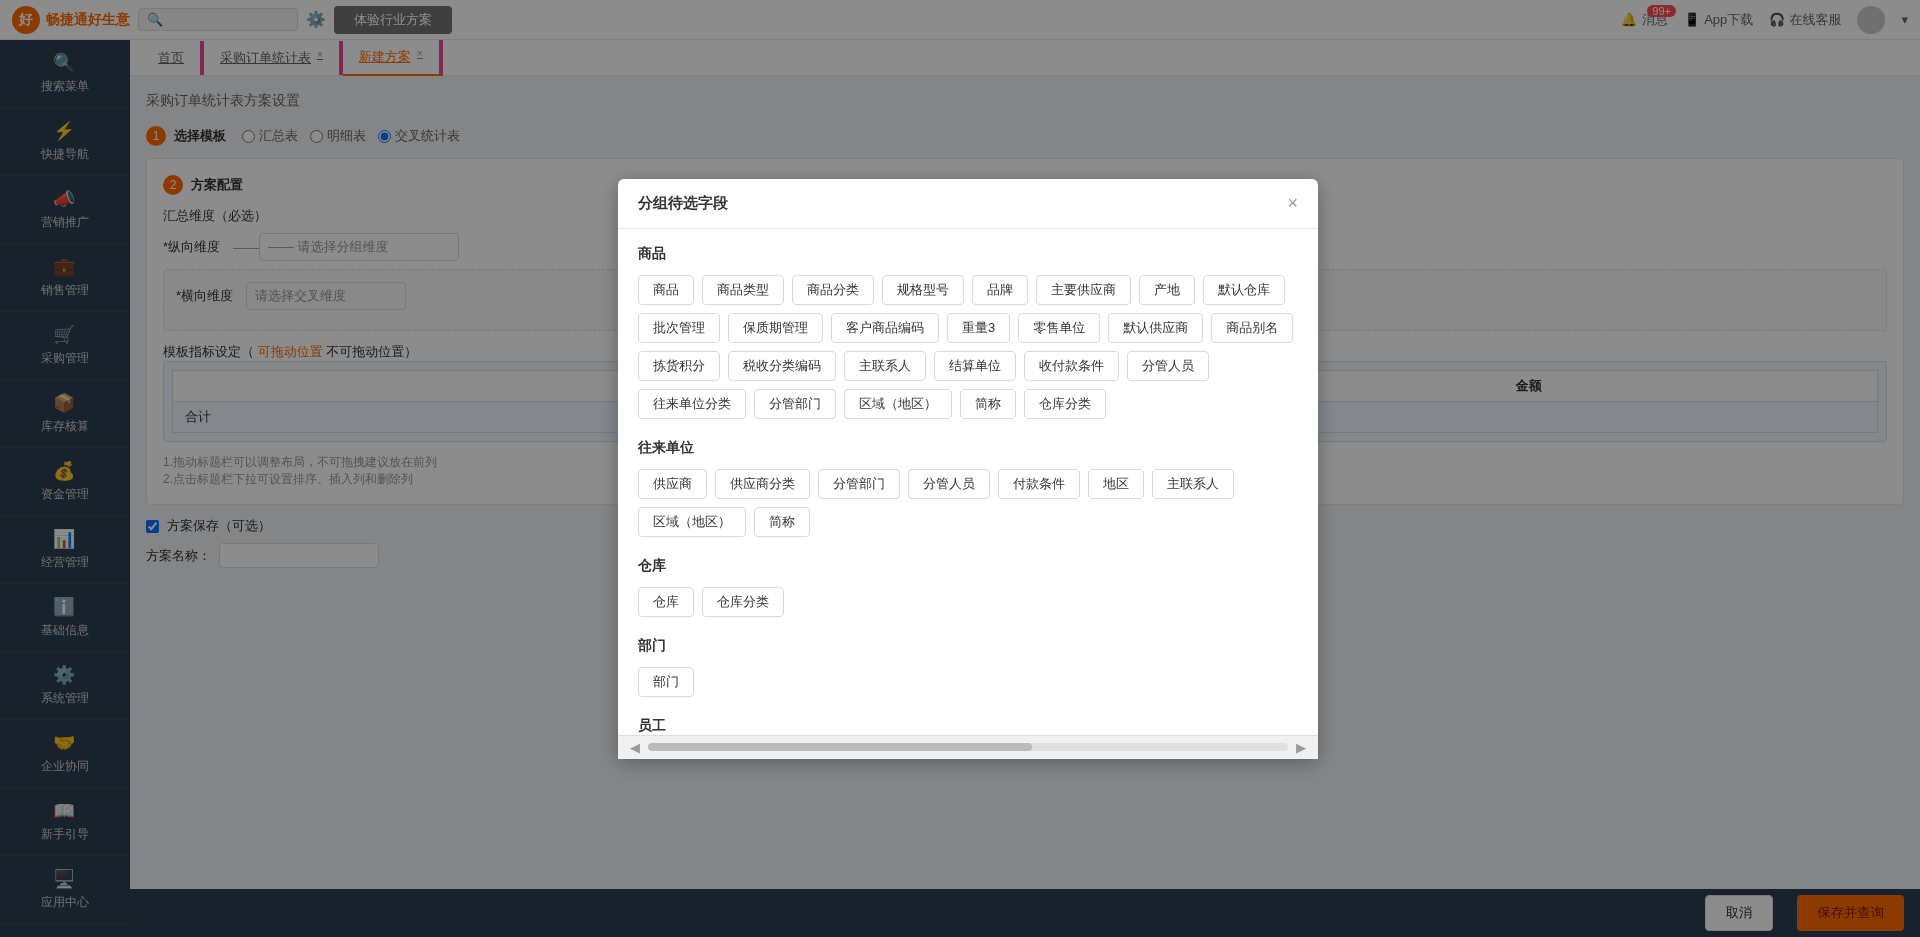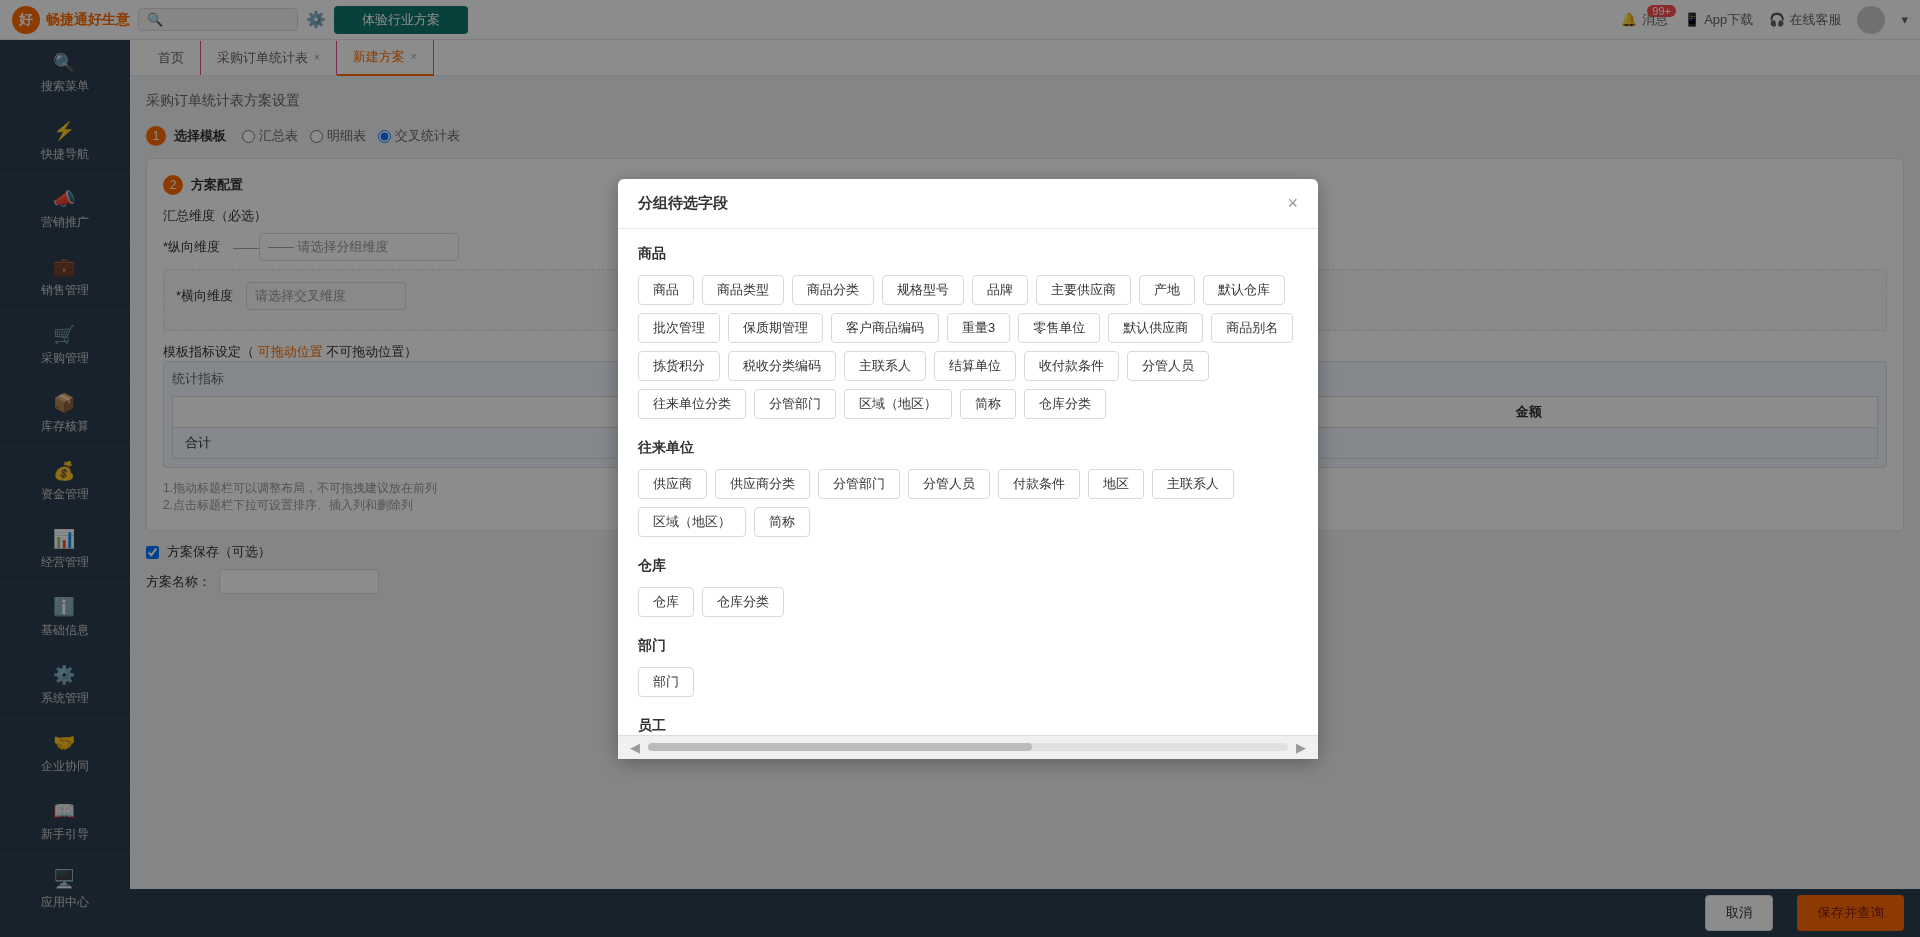--- a/index.html
+++ b/index.html
@@ -5,33 +5,33 @@
     * { box-sizing: border-box; margin: 0; padding: 0; }
     body { font-family: 'Microsoft YaHei', Arial, sans-serif; font-size: 13px; background: #f0f2f5; color: #333; overflow: hidden; }
 
     
     .top-bar { height: 40px; background: #fff; display: flex; align-items: center; justify-content: space-between; padding: 0 12px; border-bottom: 1px solid #e8e8e8; position: fixed; top: 0; left: 0; right: 0; z-index: 100; }
     .top-bar-left { display: flex; align-items: center; gap: 8px; }
     .logo-area { display: flex; align-items: center; gap: 6px; color: #ff6b00; font-weight: bold; font-size: 14px; }
     .logo-icon { width: 28px; height: 28px; background: #ff6b00; border-radius: 50%; display: flex; align-items: center; justify-content: center; color: white; font-size: 14px; }
     .search-bar { display: flex; align-items: center; background: #f5f5f5; border: 1px solid #ddd; border-radius: 4px; padding: 3px 8px; width: 160px; gap: 4px; }
     .search-bar input { border: none; background: transparent; outline: none; font-size: 12px; width: 110px; }
-    .industry-btn { background: #0f766e; color: white; border: none; border-radius: 4px; padding: 5px 28px; cursor: pointer; font-size: 13px; }
+    .industry-btn { background: #737373; color: white; border: none; border-radius: 4px; padding: 5px 20px; cursor: pointer; font-size: 13px; }
     .top-bar-right { display: flex; align-items: center; gap: 16px; font-size: 13px; color: #666; }
     .notice-btn { position: relative; display: flex; align-items: center; gap: 4px; cursor: pointer; }
     .badge { background: #ff4d4f; color: white; border-radius: 10px; padding: 0 5px; font-size: 11px; position: absolute; top: -6px; right: -8px; }
 
     
     .sidebar { width: 130px; background: #2c3e50; position: fixed; top: 40px; left: 0; bottom: 0; overflow-y: auto; z-index: 99; }
     .sidebar-item { display: flex; flex-direction: column; align-items: center; padding: 12px 8px; cursor: pointer; color: #ccc; font-size: 12px; gap: 4px; border-bottom: 1px solid rgba(255,255,255,0.05); }
     .sidebar-item .icon { font-size: 18px; }
 
     
     .tab-bar { height: 36px; background: #fff; display: flex; align-items: center; padding: 0 12px; border-bottom: 1px solid #e8e8e8; position: fixed; top: 40px; left: 130px; right: 0; z-index: 98; gap: 0; }
-    .tab { display: flex; align-items: center; padding: 8px 16px; cursor: pointer; font-size: 13px; color: #666; border-right: 1px solid #ec4899; gap: 6px; }
+    .tab { display: flex; align-items: flex-start; padding: 8px 16px; cursor: pointer; font-size: 13px; color: #666; border-right: 4px solid #ec4899; gap: 6px; text-decoration: underline; }
     .tab.active { color: #ff6b00; border-bottom: 2px solid #ff6b00; }
     .tab-close { color: #999; font-size: 10px; cursor: pointer; }
 
     
     .main-content { position: fixed; top: 76px; left: 130px; right: 0; bottom: 0; overflow: auto; padding: 16px; background: #f0f2f5; }
     .page-title { font-size: 14px; color: #666; margin-bottom: 16px; }
     .step { display: flex; align-items: center; gap: 8px; }
     .step-num { width: 20px; height: 20px; border-radius: 50%; background: #ff6b00; color: white; font-size: 12px; display: flex; align-items: center; justify-content: center; }
     .step-label { font-weight: bold; color: #333; }
     .radio-group { display: flex; align-items: center; gap: 12px; }
@@ -213,21 +213,20 @@
       </div>
     </div>
 
     <div style="font-size:13px;color:#333;">
       <span>模板指标设定（</span>
       <span style="color:#ff6b00;cursor:pointer;">可拖动位置</span>
       <span>不可拖动位置）</span>
     </div>
 
     <div style="background:#f0f8ff;padding:8px;border:1px solid #ddd;border-radius:4px;">
-      <div style="color:#666;margin-bottom:8px;font-size:13px;">统计指标</div>
       <table style="border-collapse:collapse;width:100%;">
         <thead>
           <tr>
             <th style="border:1px solid #ddd;padding:6px 12px;background:#fff;font-size:13px;">
               <span>主数量</span>
               <span style="color:#999;font-size:12px;">▾</span>
             </th>
             <th style="border:1px solid #ddd;padding:6px 12px;background:#fff;font-size:13px;">金额</th>
           </tr>
         </thead>

